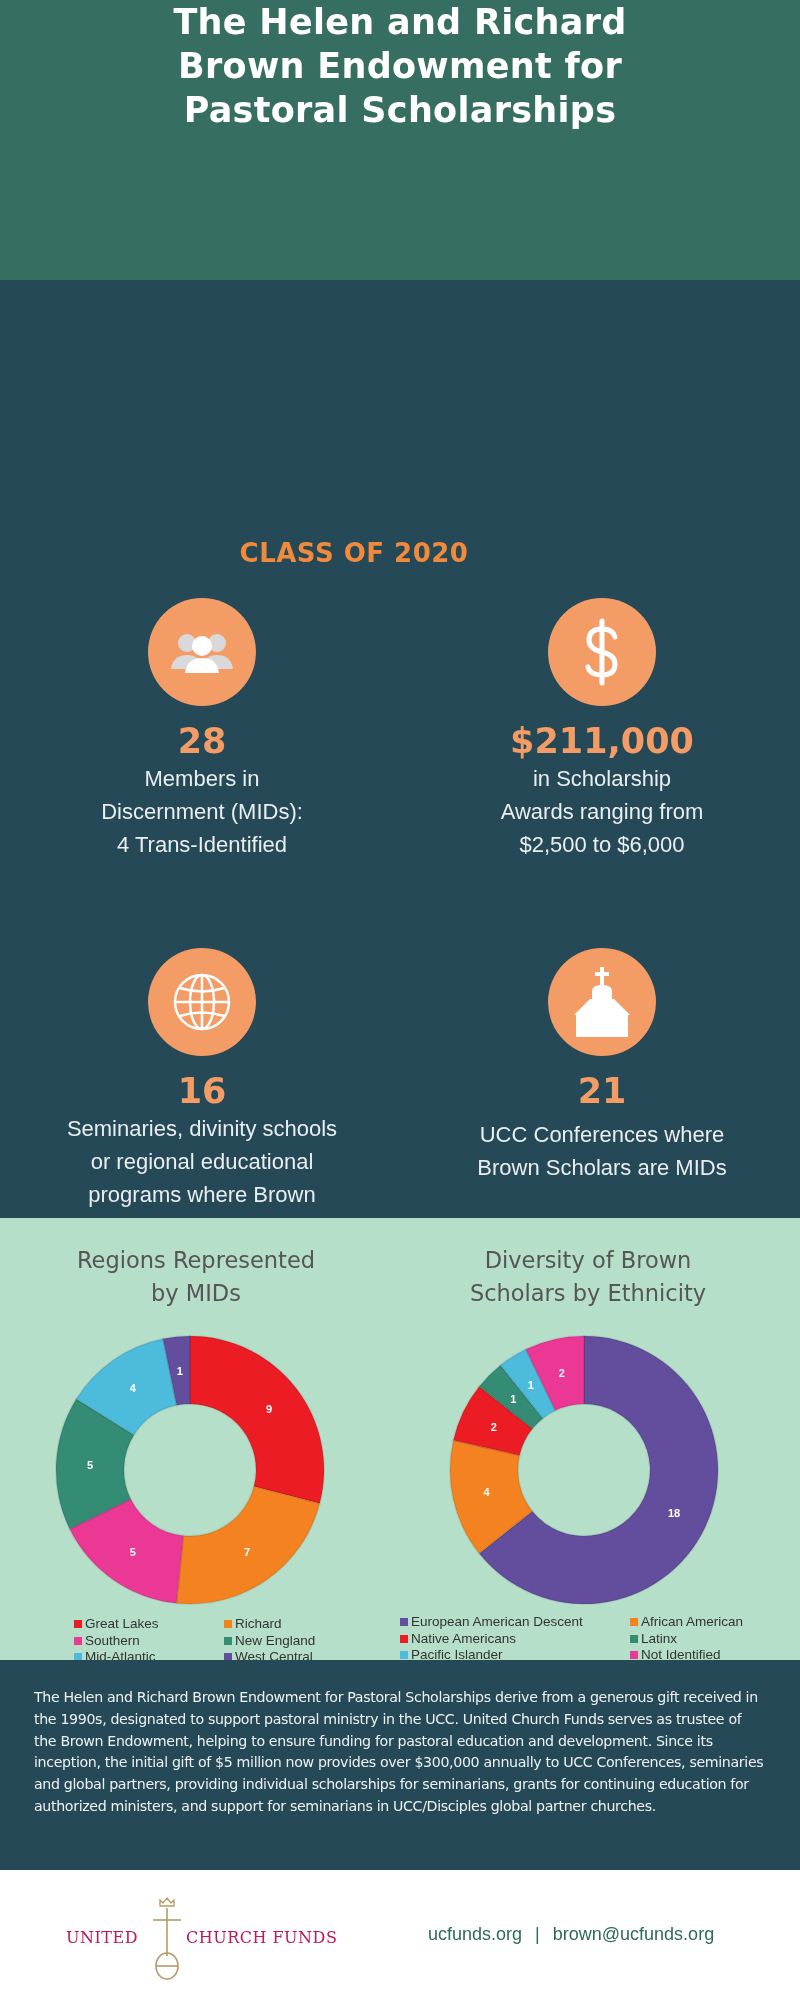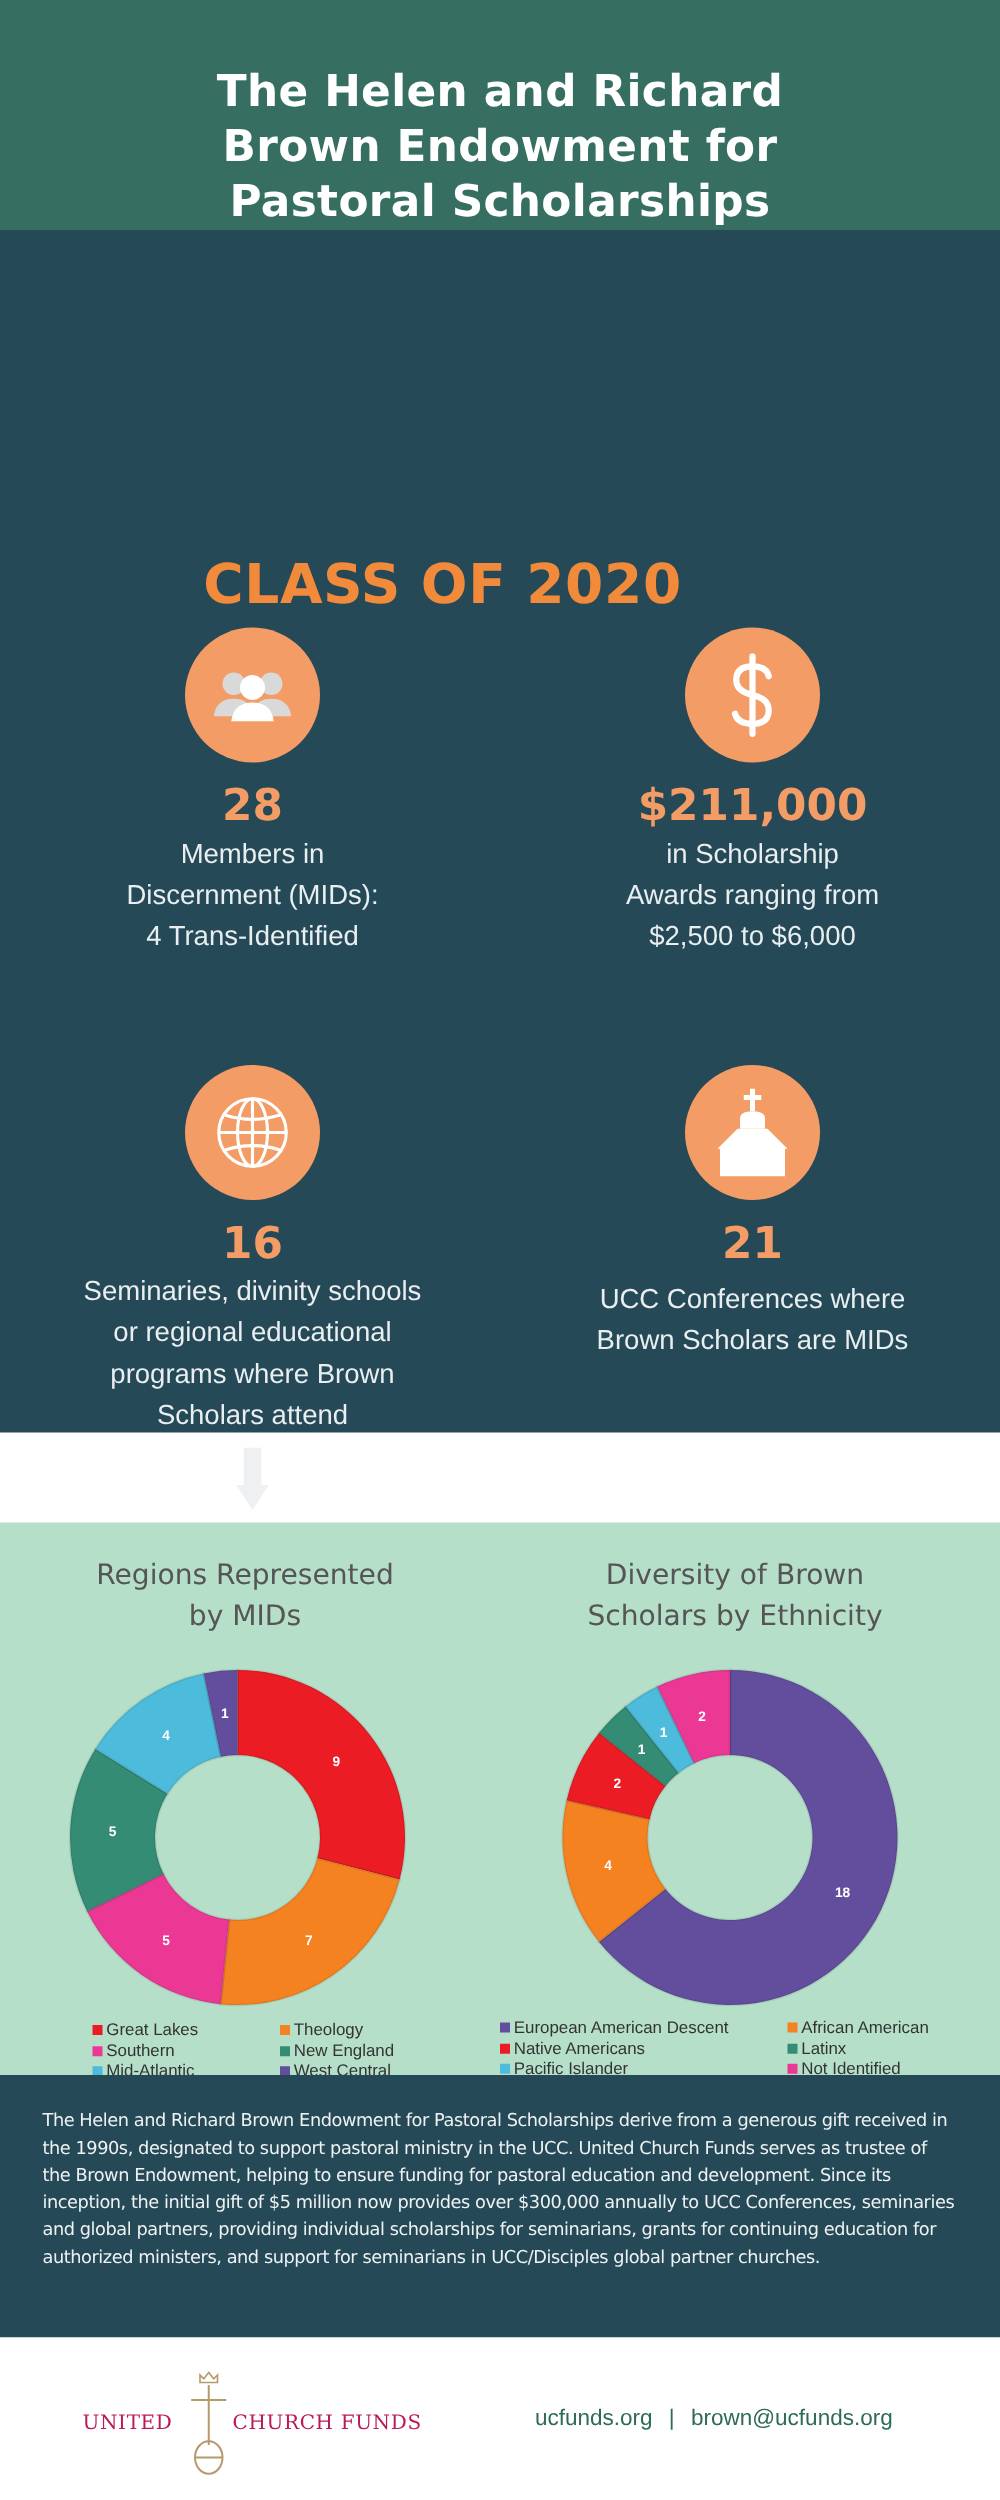--- a/index.html
+++ b/index.html
@@ -1,20 +1,20 @@
 <!DOCTYPE html>
 <html><head>
 <meta charset="utf-8">
 <style>
   * { box-sizing: border-box; margin: 0; padding: 0; }
   body { width: 800px; height: 2000px; background: #ffffff; font-family: "DejaVu Sans", sans-serif; overflow: hidden; }
-  .header { height: 184px; background: #366e61; display: flex; align-items: flex-end; justify-content: center; }
+  .header { height: 280px; background: #366e61; display: flex; align-items: flex-start; justify-content: center; }
   .header h1 { color: #fff; font-family: "DejaVu Sans", sans-serif; font-weight: bold; font-size: 35px; line-height: 44px; text-align: center; width: 560px; letter-spacing: 0.3px; }
   .stats { height: 962px; background: #254956; position: relative; }
-  .class-title { position: absolute; top: 258px; left: 0; width: 708px; text-align: center; color: #f28a3c; font-weight: bold; font-size: 44px; letter-spacing: 0.5px; }
+  .class-title { position: absolute; top: 258px; left: 0; width: 708px; text-align: center; color: #f28a3c; font-weight: bold; font-size: 26px; letter-spacing: 0.5px; }
   .stat { position: absolute; width: 320px; text-align: center; }
   .circle { width: 108px; height: 108px; border-radius: 50%; background: #f49c66; margin: 0 auto; display: flex; align-items: center; justify-content: center; }
   .stat .num { color: #f49c66; font-weight: bold; font-size: 35px; margin-top: 14px; line-height: 42px; }
   .stat .desc { color: #e9eef0; font-size: 22px; line-height: 33px; font-family: "Liberation Sans", sans-serif; }
   .schools { position: absolute; top: 1032px; left: 40px; width: 720px; color: #d7dfe2; font-size: 14.2px; line-height: 22px; font-family: "Liberation Sans", sans-serif; }
   .charts { position: absolute; top: 1186px; left: 0; width: 800px; height: 474px; background: #b5dfc9; margin-top: 32px; }
   .chart-title { position: absolute; top: 26px; width: 300px; text-align: center; color: #555; font-size: 22.5px; line-height: 33px; }
   .legend { position: absolute; font-family: "Liberation Sans", sans-serif; font-size: 13.5px; color: #333; line-height: 16.5px; }
   .legend .item { display: flex; align-items: center; white-space: nowrap; }
   .legend .sw { width: 8px; height: 8px; margin-right: 3px; display: inline-block; }
@@ -150,21 +150,21 @@
     </svg>
 
   <div class="legend" style="left:74px; top:398px;">
     <div style="display:grid; grid-template-columns: 150px 150px;">
       <div class="item">
           <span class="sw" style="background:#ec1c24"></span>
           <span>Great Lakes</span>
         </div>
       <div class="item">
           <span class="sw" style="background:#f58220"></span>
-          <span>Theology</span>
+          <span>Richard</span>
         </div>
       <div class="item">
           <span class="sw" style="background:#ec3895"></span>
           <span>Southern</span>
         </div>
       <div class="item">
           <span class="sw" style="background:#348c74"></span>
           <span>New England</span>
         </div>
       <div class="item">

